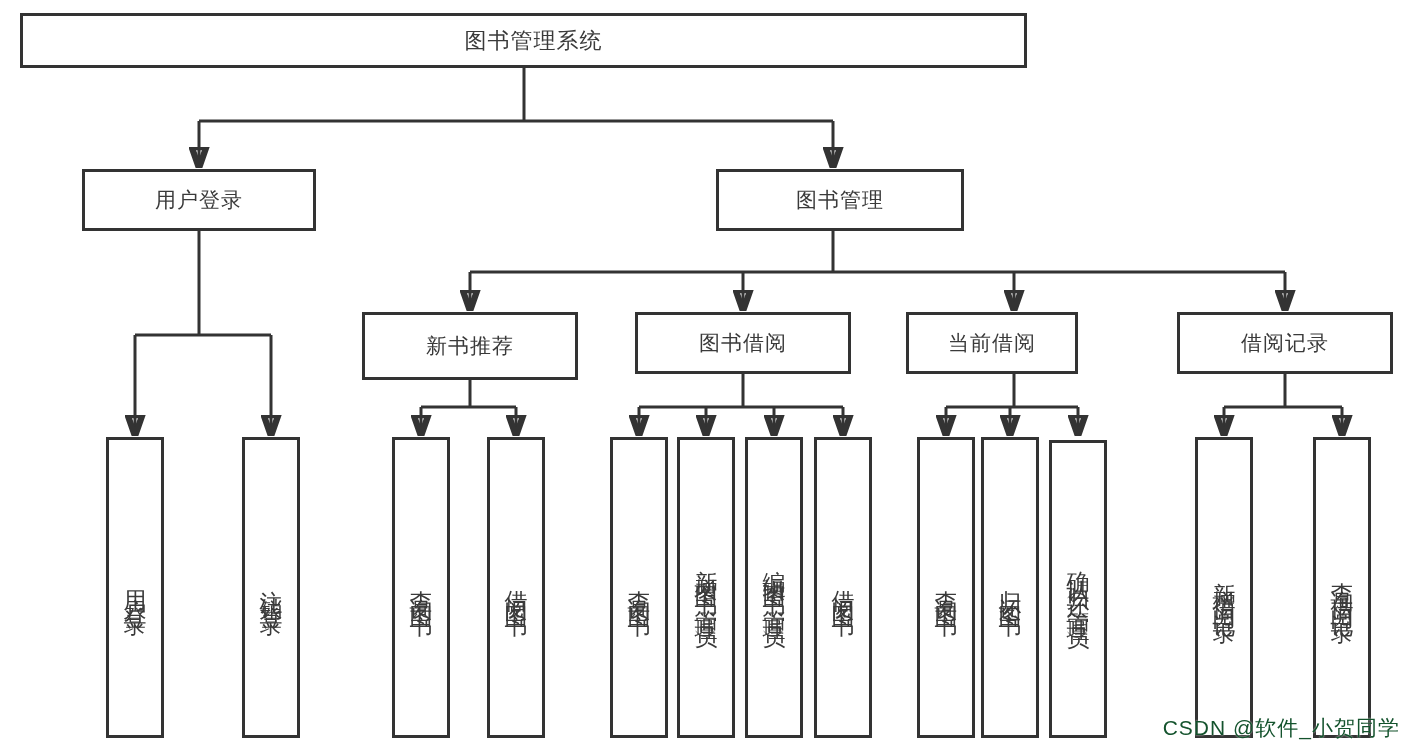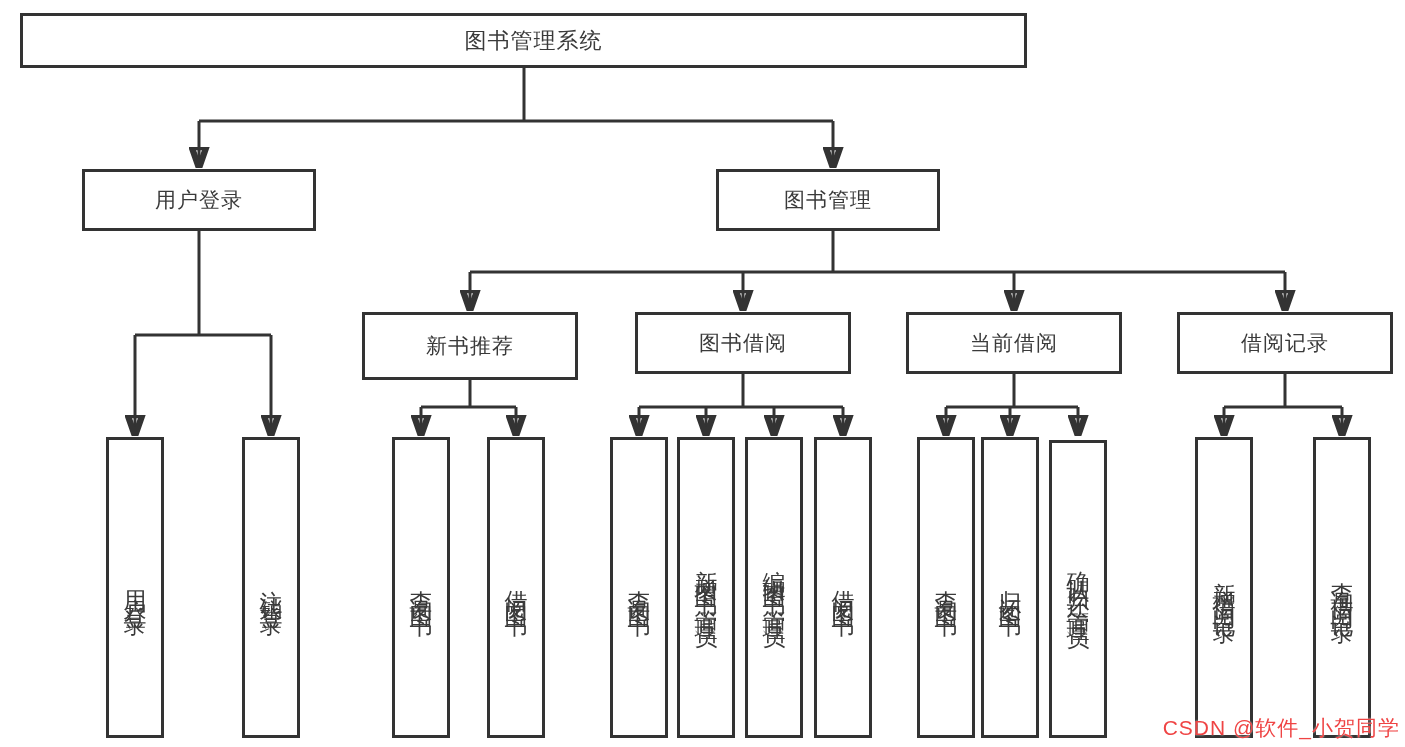--- a/index.html
+++ b/index.html
@@ -27,21 +27,21 @@
   .box.v .vtext{
     writing-mode:vertical-rl;
     letter-spacing:8px;
     line-height:1;
     white-space:nowrap;
   }
   .watermark{
     position:absolute;
     right:5px;top:714px;
     font-size:21px;
-    color:#ef4444;
+    color:#14532d;
     letter-spacing:1px;
     text-shadow:0 0 2px rgba(255,255,255,0.9);
   }
 </style>
 </head>
 <body>
 
 <div class="canvas">
 
   <svg class="wires" width="1405" height="747" viewBox="0 0 1405 747">
@@ -85,31 +85,31 @@
     <path class="arw" d="M1342,407 V436"></path>
   </svg>
 
   <div class="box h root" style="left:20px;top:13px;width:1007px;height:55px">
     <span>图书管理系统</span>
   </div>
 
   <div class="box h" style="left:82px;top:169px;width:234px;height:62px">
     <span>用户登录</span>
   </div>
-  <div class="box h" style="left:716px;top:169px;width:224px;height:62px">
+  <div class="box h" style="left:716px;top:169px;width:248px;height:62px">
     <span>图书管理</span>
   </div>
 
   <div class="box h" style="left:362px;top:312px;width:216px;height:68px">
     <span>新书推荐</span>
   </div>
   <div class="box h" style="left:635px;top:312px;width:216px;height:62px">
     <span>图书借阅</span>
   </div>
-  <div class="box h" style="left:906px;top:312px;width:216px;height:62px">
+  <div class="box h" style="left:906px;top:312px;width:172px;height:62px">
     <span>当前借阅</span>
   </div>
   <div class="box h" style="left:1177px;top:312px;width:216px;height:62px">
     <span>借阅记录</span>
   </div>
 
   <div class="box v" style="left:106px;top:437px;width:58px;height:301px">
     <span class="vtext">用户登录</span>
   </div>
   <div class="box v" style="left:242px;top:437px;width:58px;height:301px">

